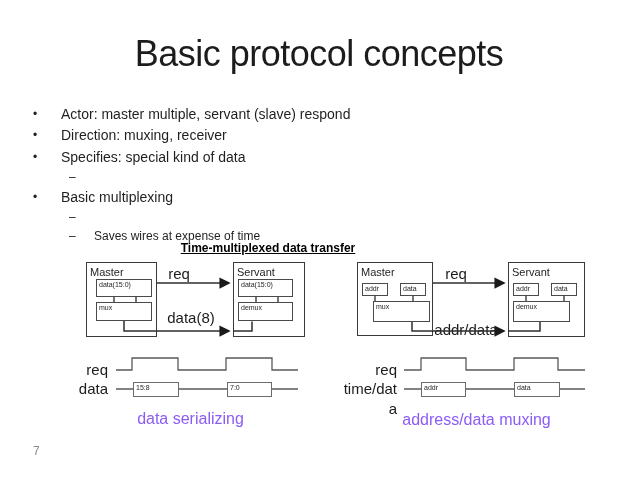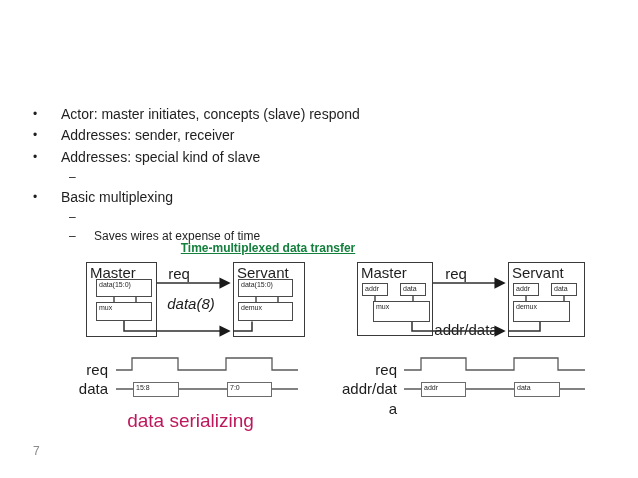--- a/index.html
+++ b/index.html
@@ -6,51 +6,52 @@
   .slide{position:relative;width:638px;height:478px;background:#ffffff;overflow:hidden;
          font-family:"Liberation Sans",sans-serif;color:#1f1f1f;}
   .abs{position:absolute;}
   .title{left:0;top:33px;width:638px;text-align:center;font-size:36px;letter-spacing:-0.5px;color:#1c1c1c;}
   .bullets{left:33px;top:103px;width:580px;}
   .brow{display:flex;align-items:center;height:21.5px;font-size:14px;}
   .brow .mk{width:28px;font-size:12px;}
   .srow{display:flex;align-items:center;height:19px;font-size:12px;margin-left:36px;}
   .srow .mk{width:25px;font-size:12px;}
   .diag-caption{left:148px;top:241px;width:240px;text-align:center;font-size:12px;font-weight:600;
-                text-decoration:underline;color:#15803d;}
+                text-decoration:underline;color:#000000;}
   .obox{border:1.5px solid #3a3a3a;box-sizing:border-box;background:#fff;}
-  .obox .blabel{font-size:15px;line-height:17px;padding:1px 0 0 3px;white-space:nowrap;}
+  .obox .blabel{font-size:11px;line-height:17px;padding:1px 0 0 3px;white-space:nowrap;}
   .ibox{border:1px solid #4a4a4a;box-sizing:border-box;font-size:7px;line-height:8px;
         padding:1px 0 0 2px;overflow:hidden;white-space:nowrap;background:#fff;}
   .wirelabel{font-size:15px;text-align:center;white-space:nowrap;color:#1c1c1c;}
   .wvlabel{font-size:15px;text-align:right;color:#1c1c1c;white-space:pre-line;line-height:19.5px;}
   .wvbox{border:1px solid #6b6b6b;box-sizing:border-box;font-size:7px;line-height:8px;
          padding:1px 0 0 2px;white-space:nowrap;background:#fff;}
-  .wvcaption{font-size:19px;text-align:center;white-space:nowrap;color:#be185d;}
+  .wvcaption{font-size:16px;text-align:center;white-space:nowrap;color:#8b5cf6;}
   .pagenum{left:33px;top:444px;font-size:12px;color:#8a8a8a;}
   svg.overlay{position:absolute;left:0;top:0;pointer-events:none;}
 </style>
 </head>
 <body>
 
 <div class="slide">
 
+  <div class="abs title">Basic protocol concepts</div>
 
   <div class="abs bullets">
     <div class="brow">
       <span class="mk">•</span>
-      <span>Actor: master initiates, concepts (slave) respond</span>
+      <span>Actor: master multiple, servant (slave) respond</span>
     </div>
     <div class="brow">
       <span class="mk">•</span>
-      <span>Addresses: sender, receiver</span>
+      <span>Direction: muxing, receiver</span>
     </div>
     <div class="brow">
       <span class="mk">•</span>
-      <span>Addresses: special kind of slave</span>
+      <span>Specifies: special kind of data</span>
     </div>
     <div class="srow">
       <span class="mk">–</span>
     </div>
     <div class="brow" style="height:20.5px">
       <span class="mk">•</span>
       <span>Basic multiplexing</span>
     </div>
     <div class="srow">
       <span class="mk">–</span>
@@ -69,21 +70,21 @@
   <div class="abs ibox" style="left:96px;top:279px;width:56px;height:18px;">data(15:0)</div>
   <div class="abs ibox" style="left:96px;top:302px;width:56px;height:19px;">mux</div>
 
   <div class="abs obox" style="left:233px;top:262px;width:72px;height:75px;">
     <div class="blabel">Servant</div>
   </div>
   <div class="abs ibox" style="left:238px;top:279px;width:55px;height:18px;">data(15:0)</div>
   <div class="abs ibox" style="left:238px;top:302px;width:55px;height:19px;">demux</div>
 
   <div class="abs wirelabel" style="left:155px;top:265px;width:48px;">req</div>
-  <div class="abs wirelabel" style="left:157px;top:295px;width:68px;font-style:italic;">data(8)</div>
+  <div class="abs wirelabel" style="left:157px;top:309px;width:68px;">data(8)</div>
 
   <div class="abs obox" style="left:357px;top:262px;width:76px;height:74px;">
     <div class="blabel">Master</div>
   </div>
   <div class="abs ibox" style="left:362px;top:283px;width:26px;height:13px;">addr</div>
   <div class="abs ibox" style="left:400px;top:283px;width:26px;height:13px;">data</div>
   <div class="abs ibox" style="left:373px;top:301px;width:57px;height:21px;">mux</div>
 
   <div class="abs obox" style="left:508px;top:262px;width:77px;height:75px;">
     <div class="blabel">Servant</div>
@@ -95,24 +96,25 @@
   <div class="abs wirelabel" style="left:432px;top:265px;width:48px;">req</div>
   <div class="abs wirelabel" style="left:432px;top:310px;width:68px;margin-top:11px;">addr/data</div>
 
   <div class="abs wvlabel" style="left:58px;top:360px;width:50px;">req</div>
   <div class="abs wvlabel" style="left:58px;top:379px;width:50px;">data</div>
   <div class="abs wvbox" style="left:133px;top:382px;width:46px;height:15px;">15:8</div>
   <div class="abs wvbox" style="left:227px;top:382px;width:45px;height:15px;">7:0</div>
   <div class="abs wvcaption" style="left:123px;top:410px;width:135px;">data serializing</div>
 
   <div class="abs wvlabel" style="left:347px;top:360px;width:50px;">req</div>
-  <div class="abs wvlabel" style="left:337px;top:379px;width:60px;">addr/dat
+  <div class="abs wvlabel" style="left:337px;top:379px;width:60px;">time/dat
 a</div>
   <div class="abs wvbox" style="left:421px;top:382px;width:45px;height:15px;">addr</div>
   <div class="abs wvbox" style="left:514px;top:382px;width:46px;height:15px;">data</div>
+  <div class="abs wvcaption" style="left:399px;top:411px;width:155px;">address/data muxing</div>
 
   <div class="abs pagenum">7</div>
 
   <svg class="overlay" width="638" height="478" viewBox="0 0 638 478">
     <defs>
       <marker id="arr" viewBox="0 0 10 10" refX="8.5" refY="5" markerWidth="7.5" markerHeight="7.5" orient="auto">
         <path d="M0,0 L10,5 L0,10 z" fill="#1a1a1a"></path>
       </marker>
     </defs>
 

